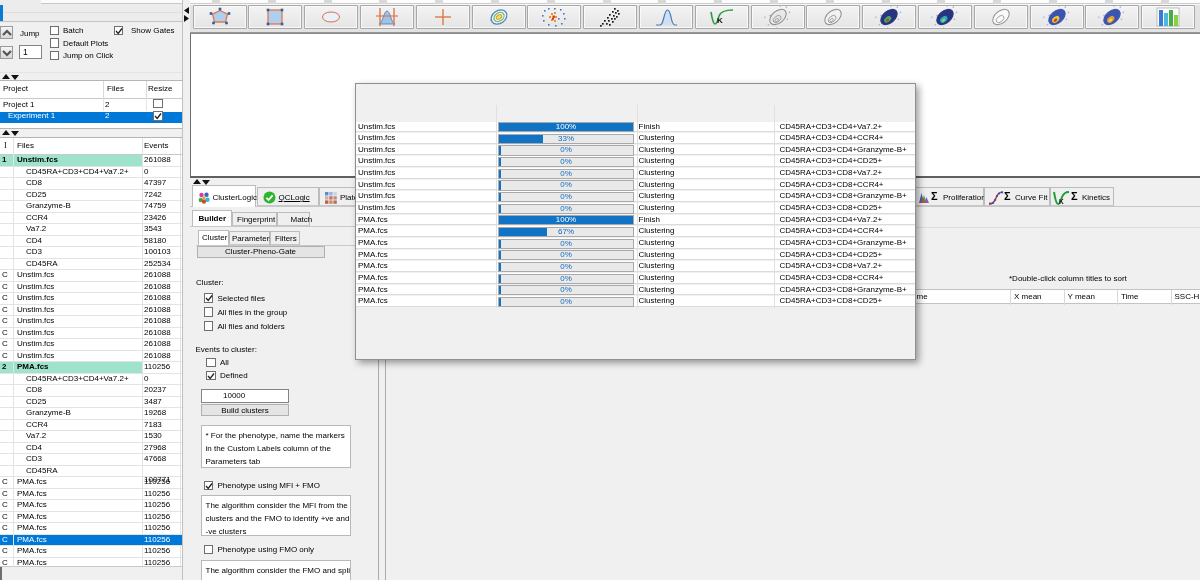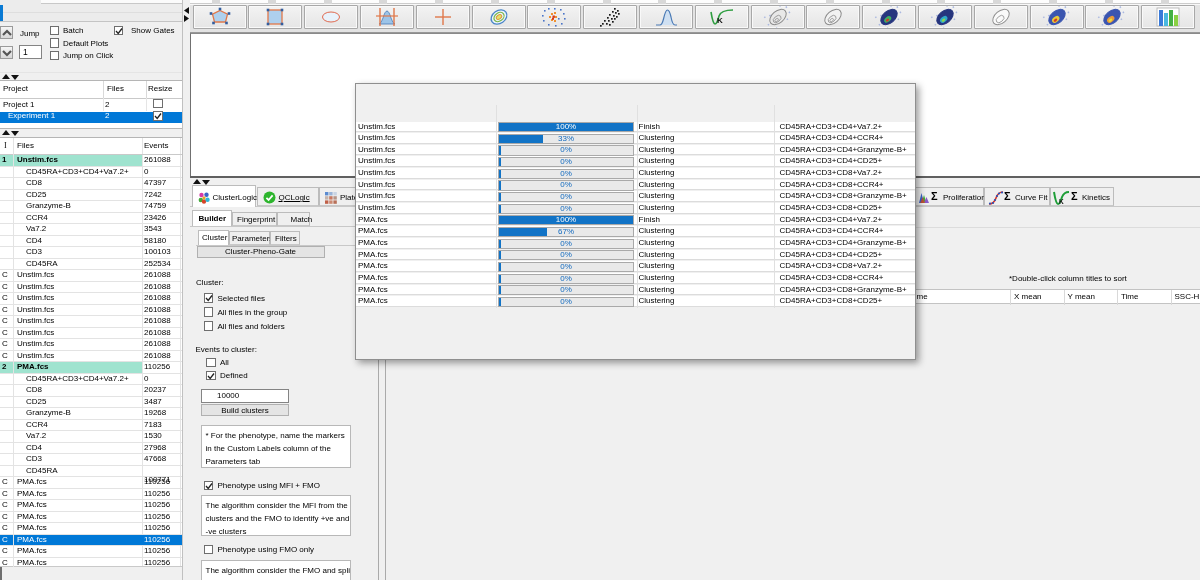--- a/index.html
+++ b/index.html
@@ -618,21 +618,21 @@
 <div class="abs" style="left:217.5px;top:321.5px;">All files and folders</div>
 <div class="abs" style="left:195.5px;top:345px;">Events to cluster:</div>
 <div class="cb" style="left:206px;top:357.5px;"></div>
 <div class="abs" style="left:220px;top:358.0px;">All</div>
 <div class="cb" style="left:206px;top:370.5px;">
     <svg width="8" height="8" style="position:absolute;left:0;top:0;">
       <polyline points="1,4 3.2,6.5 7,1.5" fill="none" stroke="#222" stroke-width="1.3"></polyline>
     </svg>
   </div>
 <div class="abs" style="left:220px;top:371.0px;">Defined</div>
-<div class="abs" style="left:201px;top:389px;width:88px;height:13.5px;background:#fff;border:1px solid #848484;padding-left:15px;line-height:12px;">10000</div>
+<div class="abs" style="left:201px;top:389px;width:88px;height:13.5px;background:#fff;border:1px solid #848484;padding-left:21px;line-height:12px;">10000</div>
 <div class="abs" style="left:201px;top:404px;width:88px;height:12px;background:#e4e4e4;border:1px solid #b0b0b0;text-align:center;line-height:11px;">Build clusters</div>
 <div class="abs" style="left:200.5px;top:424.5px;width:150px;height:43px;background:#fff;border:1px solid #b8b8b8;padding:3px 0 0 4px;line-height:13px;white-space:nowrap;overflow:hidden;">* For the phenotype, name the markers<br>in the Custom Labels column of the<br>Parameters tab</div>
 <div class="cb" style="left:203.5px;top:480.5px;">
     <svg width="8" height="8" style="position:absolute;left:0;top:0;">
       <polyline points="1,4 3.2,6.5 7,1.5" fill="none" stroke="#222" stroke-width="1.3"></polyline>
     </svg>
   </div>
 <div class="abs" style="left:217.5px;top:481.0px;">Phenotype using MFI + FMO</div>
 <div class="abs" style="left:200.5px;top:495px;width:150px;height:40.5px;background:#fff;border:1px solid #b8b8b8;padding:3px 0 0 4px;line-height:13px;white-space:nowrap;overflow:hidden;">The algorithm consider the MFI from the<br>clusters and the FMO to identify +ve and<br>-ve clusters</div>
 <div class="cb" style="left:203.5px;top:544.5px;"></div>

